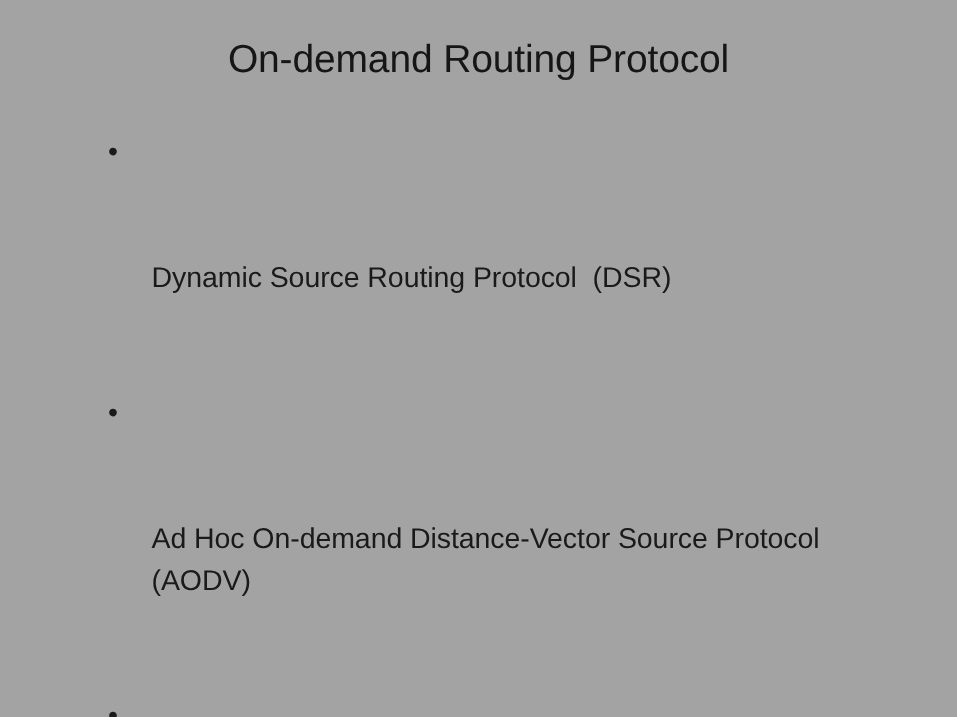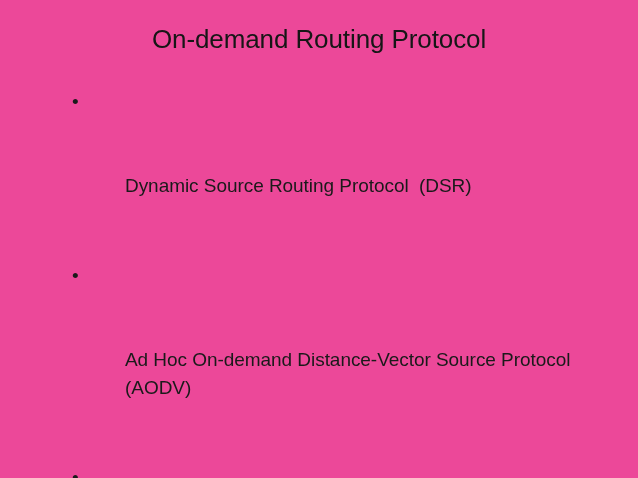--- a/index.html
+++ b/index.html
@@ -8,21 +8,21 @@
     padding: 0;
     background: #ffffff;
   }
   body {
     font-family: "Liberation Sans", "DejaVu Sans", sans-serif;
   }
   #slide {
     position: relative;
     width: 638px;
     height: 478px;
-    background: #ec4899;
+    background: #a3a3a3;
     overflow: hidden;
     box-sizing: border-box;
   }
   #slide-title {
     position: absolute;
     top: 22px;
     left: 0;
     width: 638px;
     text-align: center;
     font-size: 26px;
@@ -56,21 +56,20 @@
     left: 4px;
     top: 0;
     width: 16px;
     font-size: 19px;
     line-height: 28px;
     color: #1a1a1a;
     text-align: left;
   }
   .bullet-text {
     display: block;
-    margin-left: 24px;
   }
 </style>
 </head>
 <body>
 
 <div id="slide">
 
   <div id="slide-title">On-demand Routing Protocol</div>
 
   <ul id="bullet-list">

